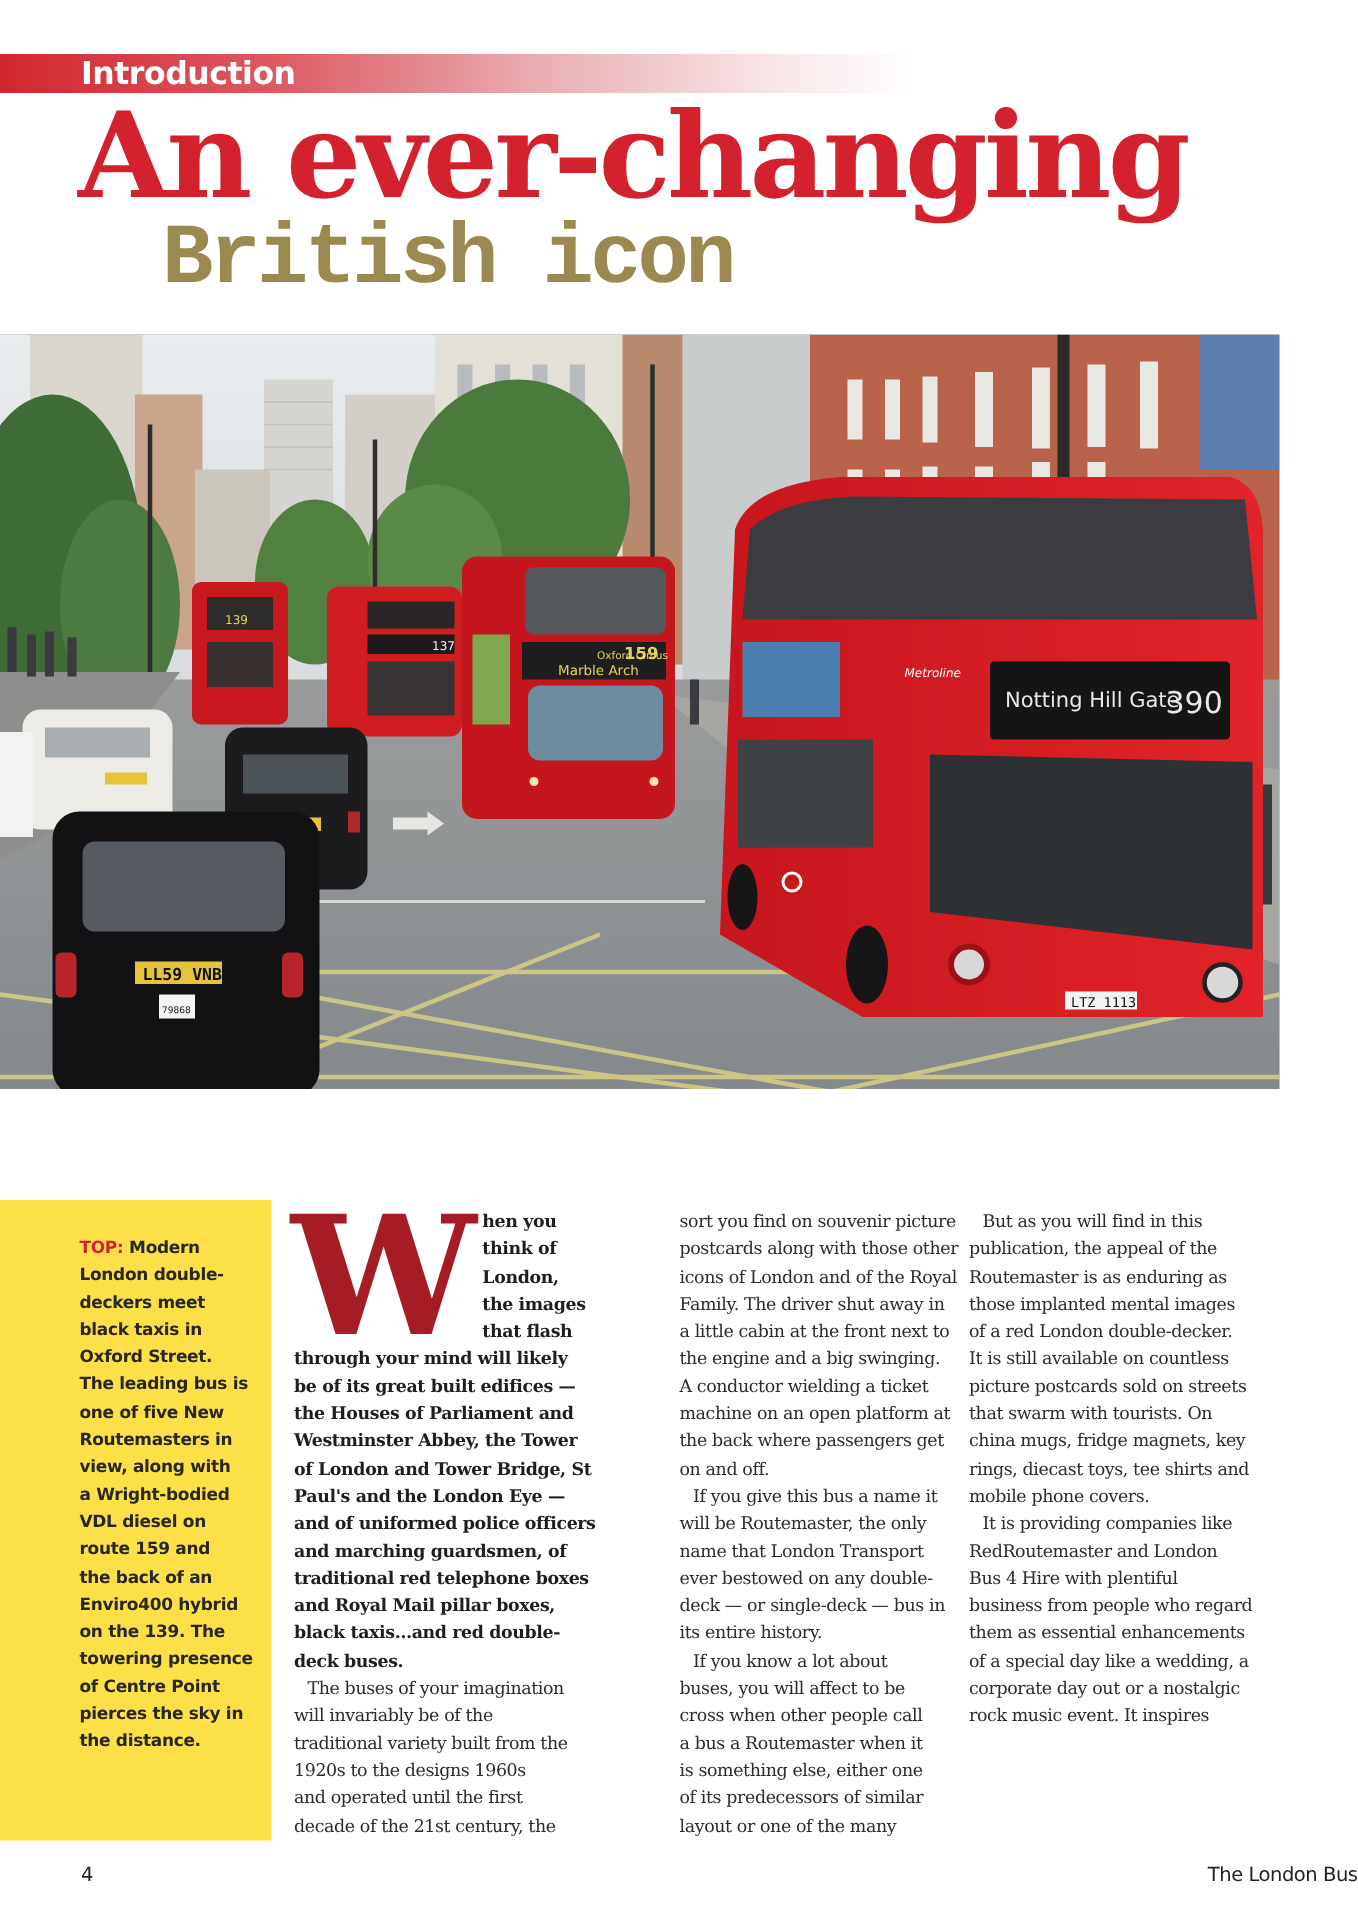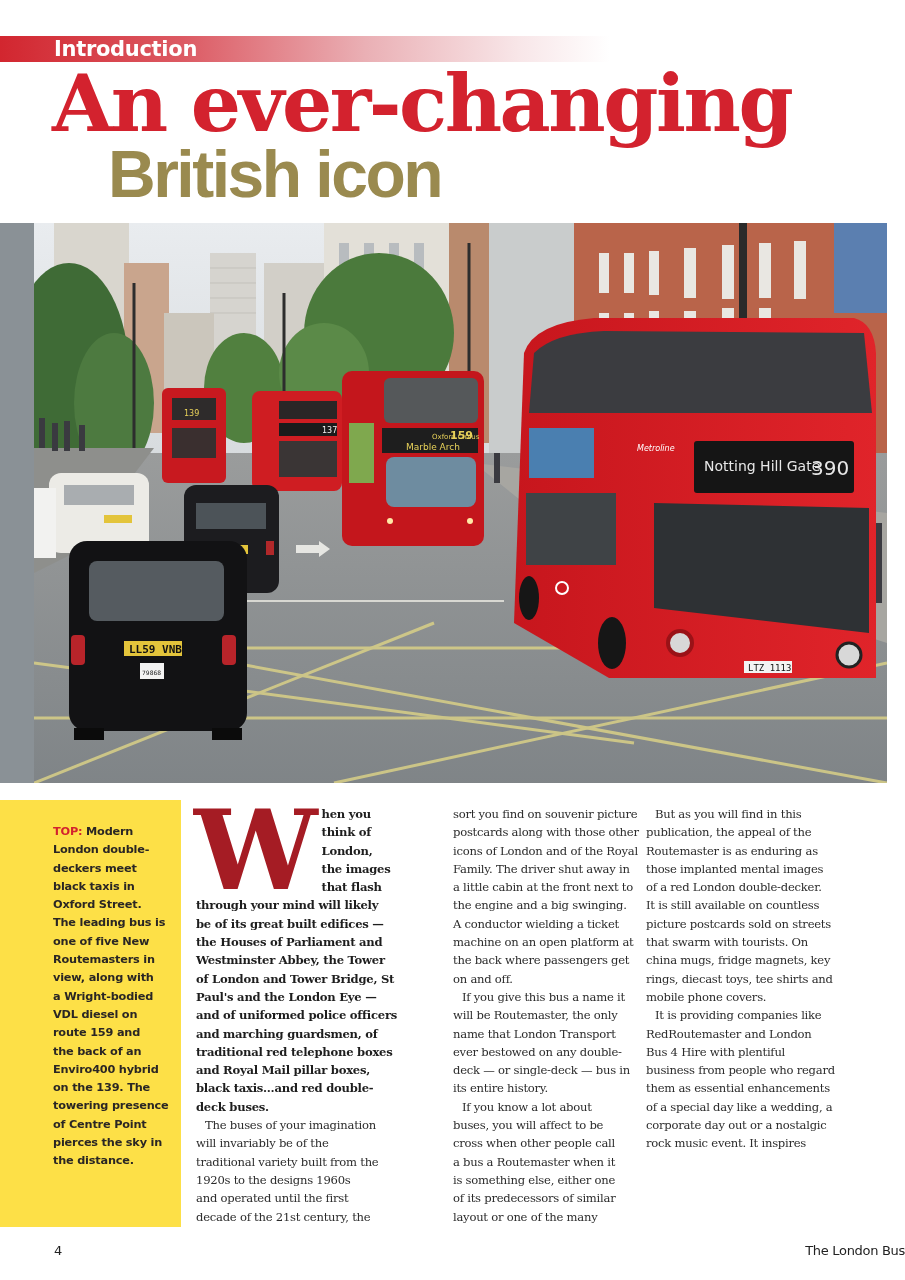--- a/index.html
+++ b/index.html
@@ -18,26 +18,26 @@
 
   
   .headline { position: absolute; left: 0; top: 62px; width: 905px; }
   .headline-line1 {
     position: absolute; left: 52px; top: 0; white-space: nowrap;
     font-family: "DejaVu Serif", serif; font-weight: bold; font-size: 79px; line-height: 84px;
     color: #d3222e; letter-spacing: -2.5px; transform: scaleX(1.0); transform-origin: left top;
   }
   .headline-line2 {
     position: absolute; left: 108px; top: 70px; white-space: nowrap;
-    font-family: Liberation Sans, sans-serif; font-weight: bold; font-size: 66px; line-height: 84px;
+    font-family: Liberation Mono, monospace; font-weight: bold; font-size: 57px; line-height: 84px;
     color: #9a8a4f; letter-spacing: -2.5px; text-align: center;
   }
 
   
-  .photo { position: absolute; left: 0; top: 223px; width: 853px; height: 560px; overflow: hidden; background: #8a9196; padding-left: 34px; }
+  .photo { position: absolute; left: 0; top: 223px; width: 853px; height: 503px; overflow: hidden; background: #8a9196; }
   .photo svg { display: block; }
 
   
   .caption-box {
     position: absolute; left: 0; top: 800px; width: 181px; height: 427px; background: #fde047;
   }
   .caption-text {
     position: absolute; left: 53px; top: 23px; width: 118px;
     font-family: "DejaVu Sans", sans-serif; font-weight: bold; font-size: 11.3px; line-height: 18.3px;
     color: #2a2624; letter-spacing: -0.2px;

